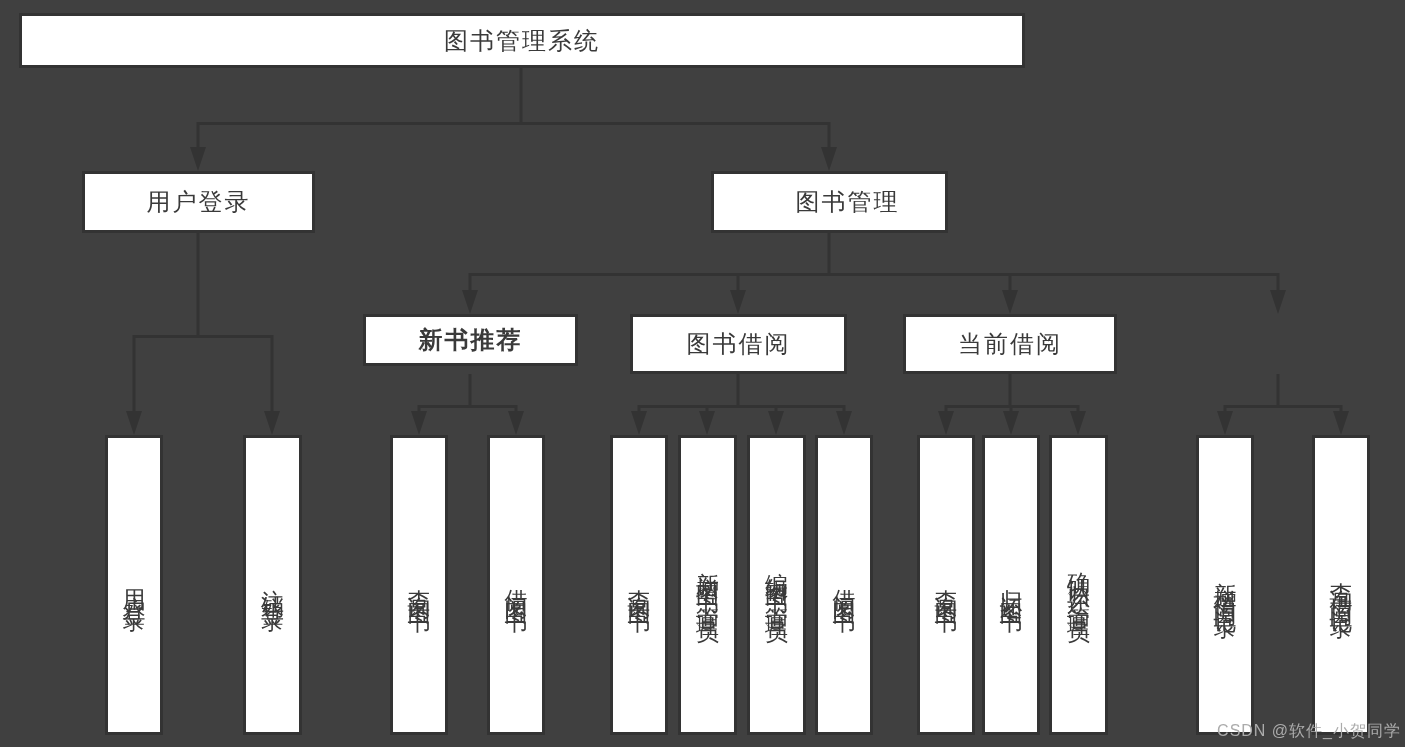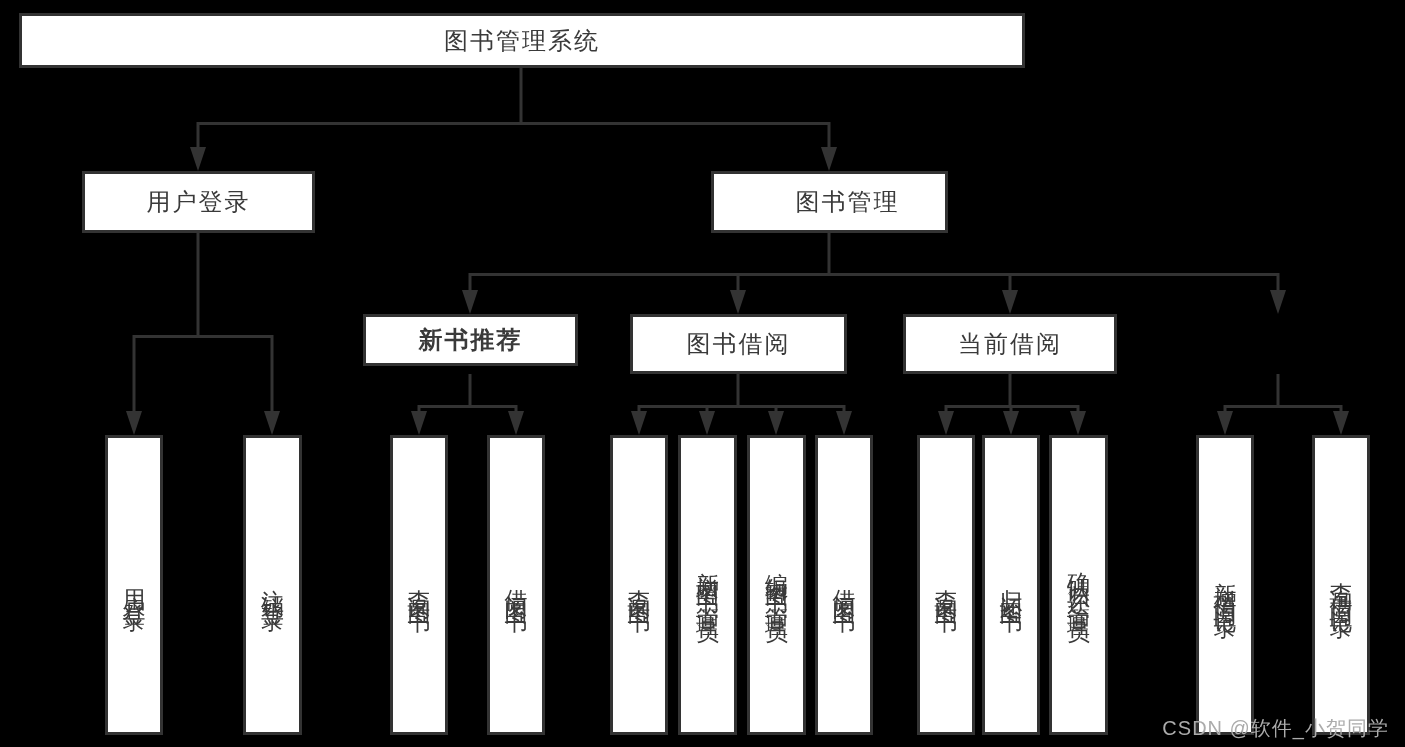--- a/index.html
+++ b/index.html
@@ -5,21 +5,21 @@
   html, body {
     margin: 0;
     padding: 0;
     background: #ffffff;
     font-family: "Liberation Sans", "DejaVu Sans", sans-serif;
   }
   .stage {
     position: relative;
     width: 1405px;
     height: 747px;
-    background: #000000;
+    background: #404040;
     overflow: hidden;
   }
   .wires {
     position: absolute;
     left: 0; top: 0;
     width: 1405px;
     height: 747px;
   }
   .wires path.line {
     fill: none;
@@ -52,23 +52,23 @@
     transform: translate(-50%, -50%);
     writing-mode: vertical-rl;
     text-orientation: mixed;
     font-size: 23px;
     letter-spacing: 7px;
     line-height: 1;
     white-space: nowrap;
   }
   .watermark {
     position: absolute;
-    right: 16px;
+    right: 4px;
     bottom: 5px;
-    font-size: 20px;
+    font-size: 16px;
     color: #ababab;
     letter-spacing: 1px;
     white-space: nowrap;
   }
 </style>
 </head>
 <body>
 
 <div class="stage">
 

